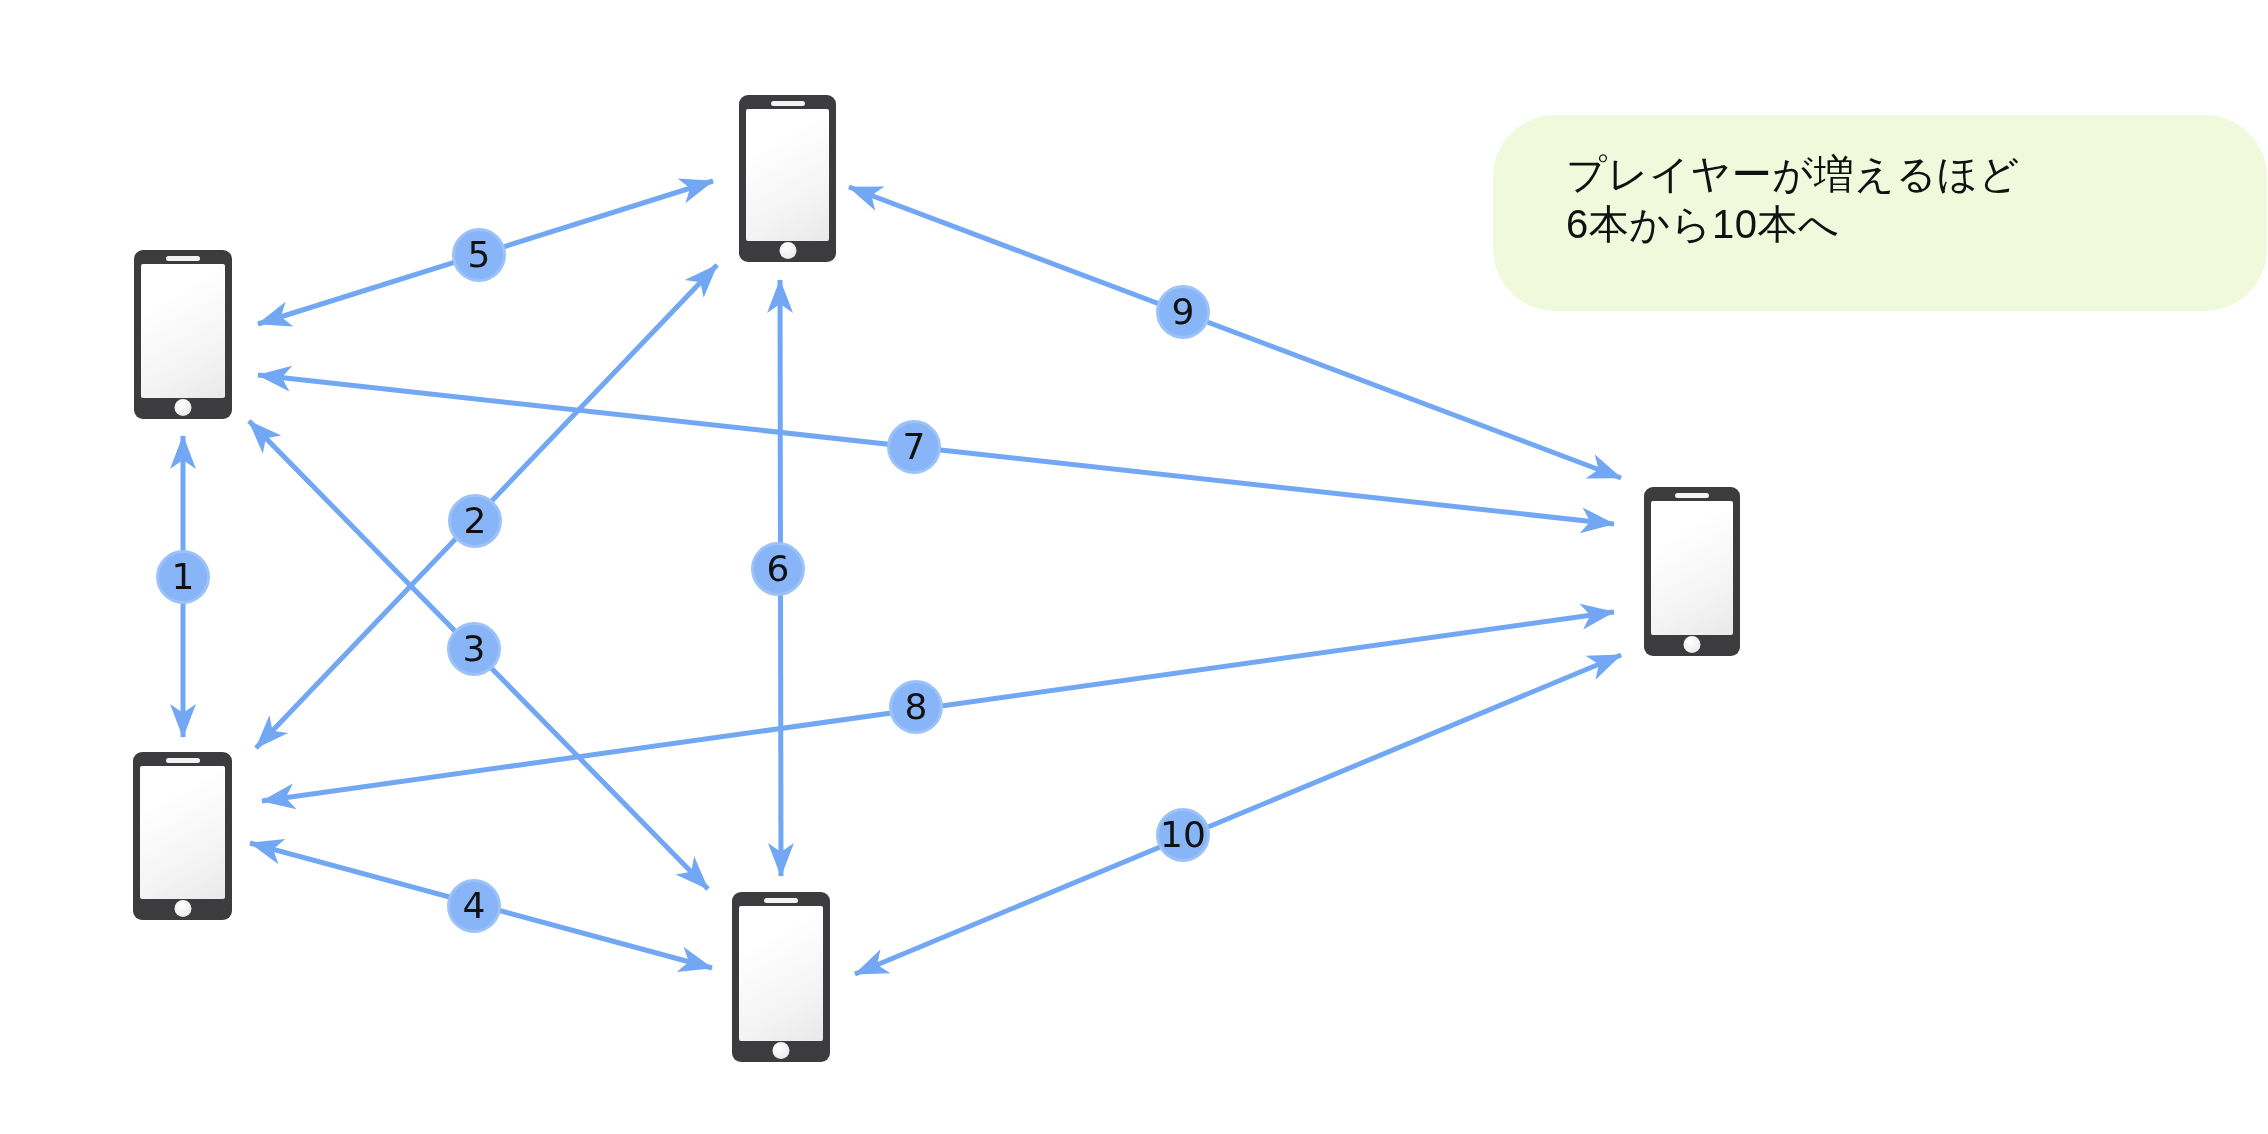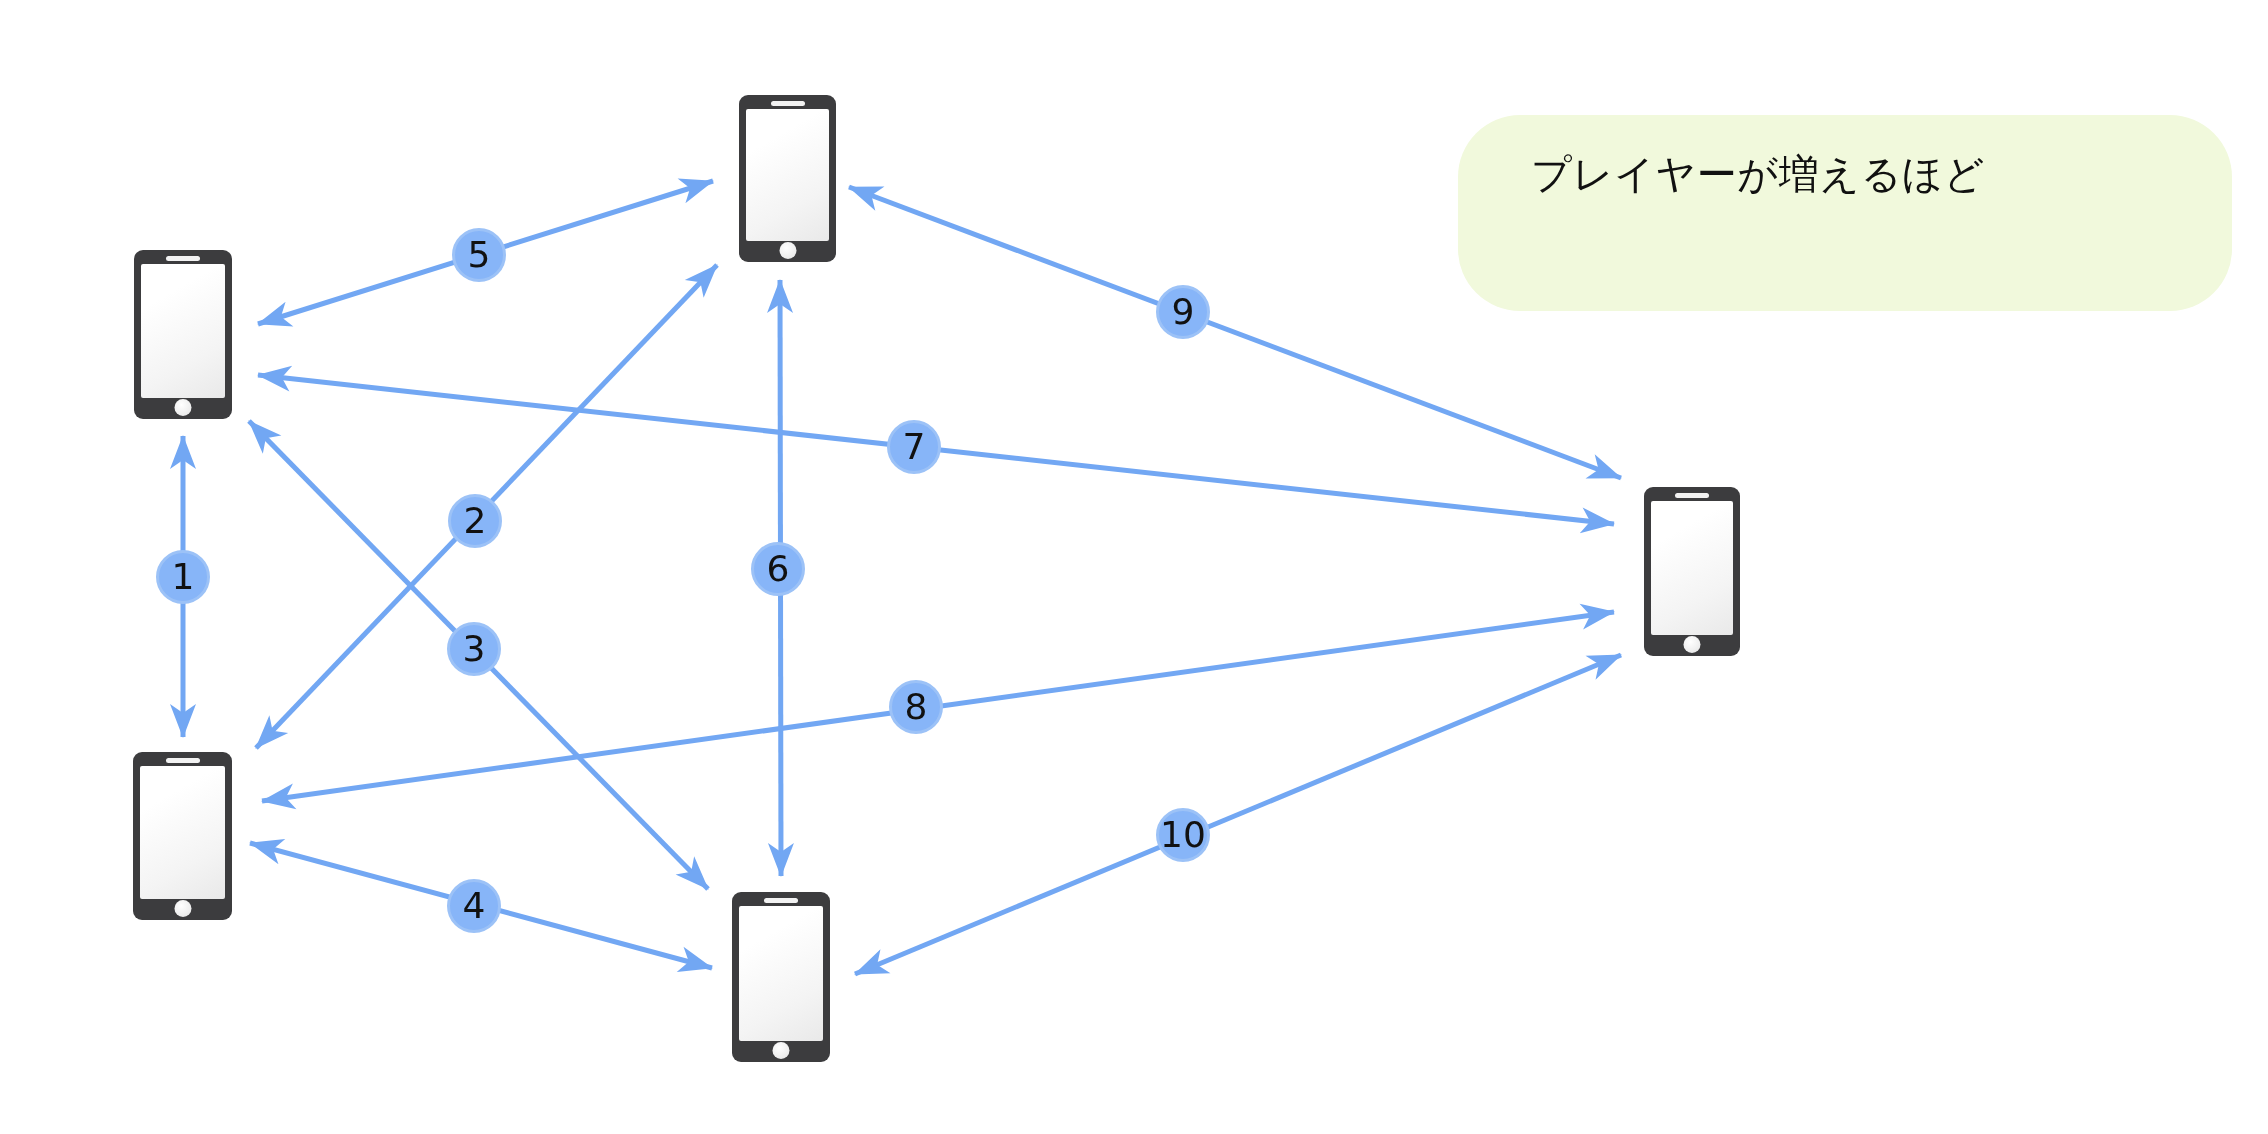--- a/index.html
+++ b/index.html
@@ -69,21 +69,21 @@
     align-items: center;
     justify-content: center;
     font-family: "DejaVu Sans", sans-serif;
     font-size: 36px;
     color: var(--text);
     line-height: 1;
   }
   
   .callout {
     position: absolute;
-    left: 1458px; top: 115px;
+    left: 1493px; top: 115px;
     width: 774px; height: 196px;
     box-sizing: border-box;
     border-radius: 62px;
     background: var(--callout-bg);
     padding: 34px 30px 9px 73px;
     color: var(--text);
     font-size: 40px;
     line-height: 50px;
     font-weight: 500;
     letter-spacing: 0.5px;
@@ -107,20 +107,21 @@
       <line x1="258" y1="324" x2="713" y2="181" class="edge-line" marker-start="url(#arrowhead)" marker-end="url(#arrowhead)"></line>
       <line x1="780" y1="280" x2="781" y2="876" class="edge-line" marker-start="url(#arrowhead)" marker-end="url(#arrowhead)"></line>
       <line x1="258" y1="375" x2="1614" y2="524" class="edge-line" marker-start="url(#arrowhead)" marker-end="url(#arrowhead)"></line>
       <line x1="262" y1="801" x2="1614" y2="612" class="edge-line" marker-start="url(#arrowhead)" marker-end="url(#arrowhead)"></line>
       <line x1="849" y1="187" x2="1621" y2="478" class="edge-line" marker-start="url(#arrowhead)" marker-end="url(#arrowhead)"></line>
       <line x1="855" y1="974" x2="1621" y2="655" class="edge-line" marker-start="url(#arrowhead)" marker-end="url(#arrowhead)"></line>
     </svg>
 
   <div class="callout">
     <div>プレイヤーが増えるほど</div>
+    <div>6本から10本へ</div>
   </div>
 
 <div class="phone" style="left: 134px; top: 250px; width: 98px; height: 169px;">
       <div class="speaker"></div>
       <div class="screen"></div>
       <div class="home"></div>
     </div>
     <div class="phone" style="left: 739px; top: 95px; width: 97px; height: 167px;">
       <div class="speaker"></div>
       <div class="screen"></div>

